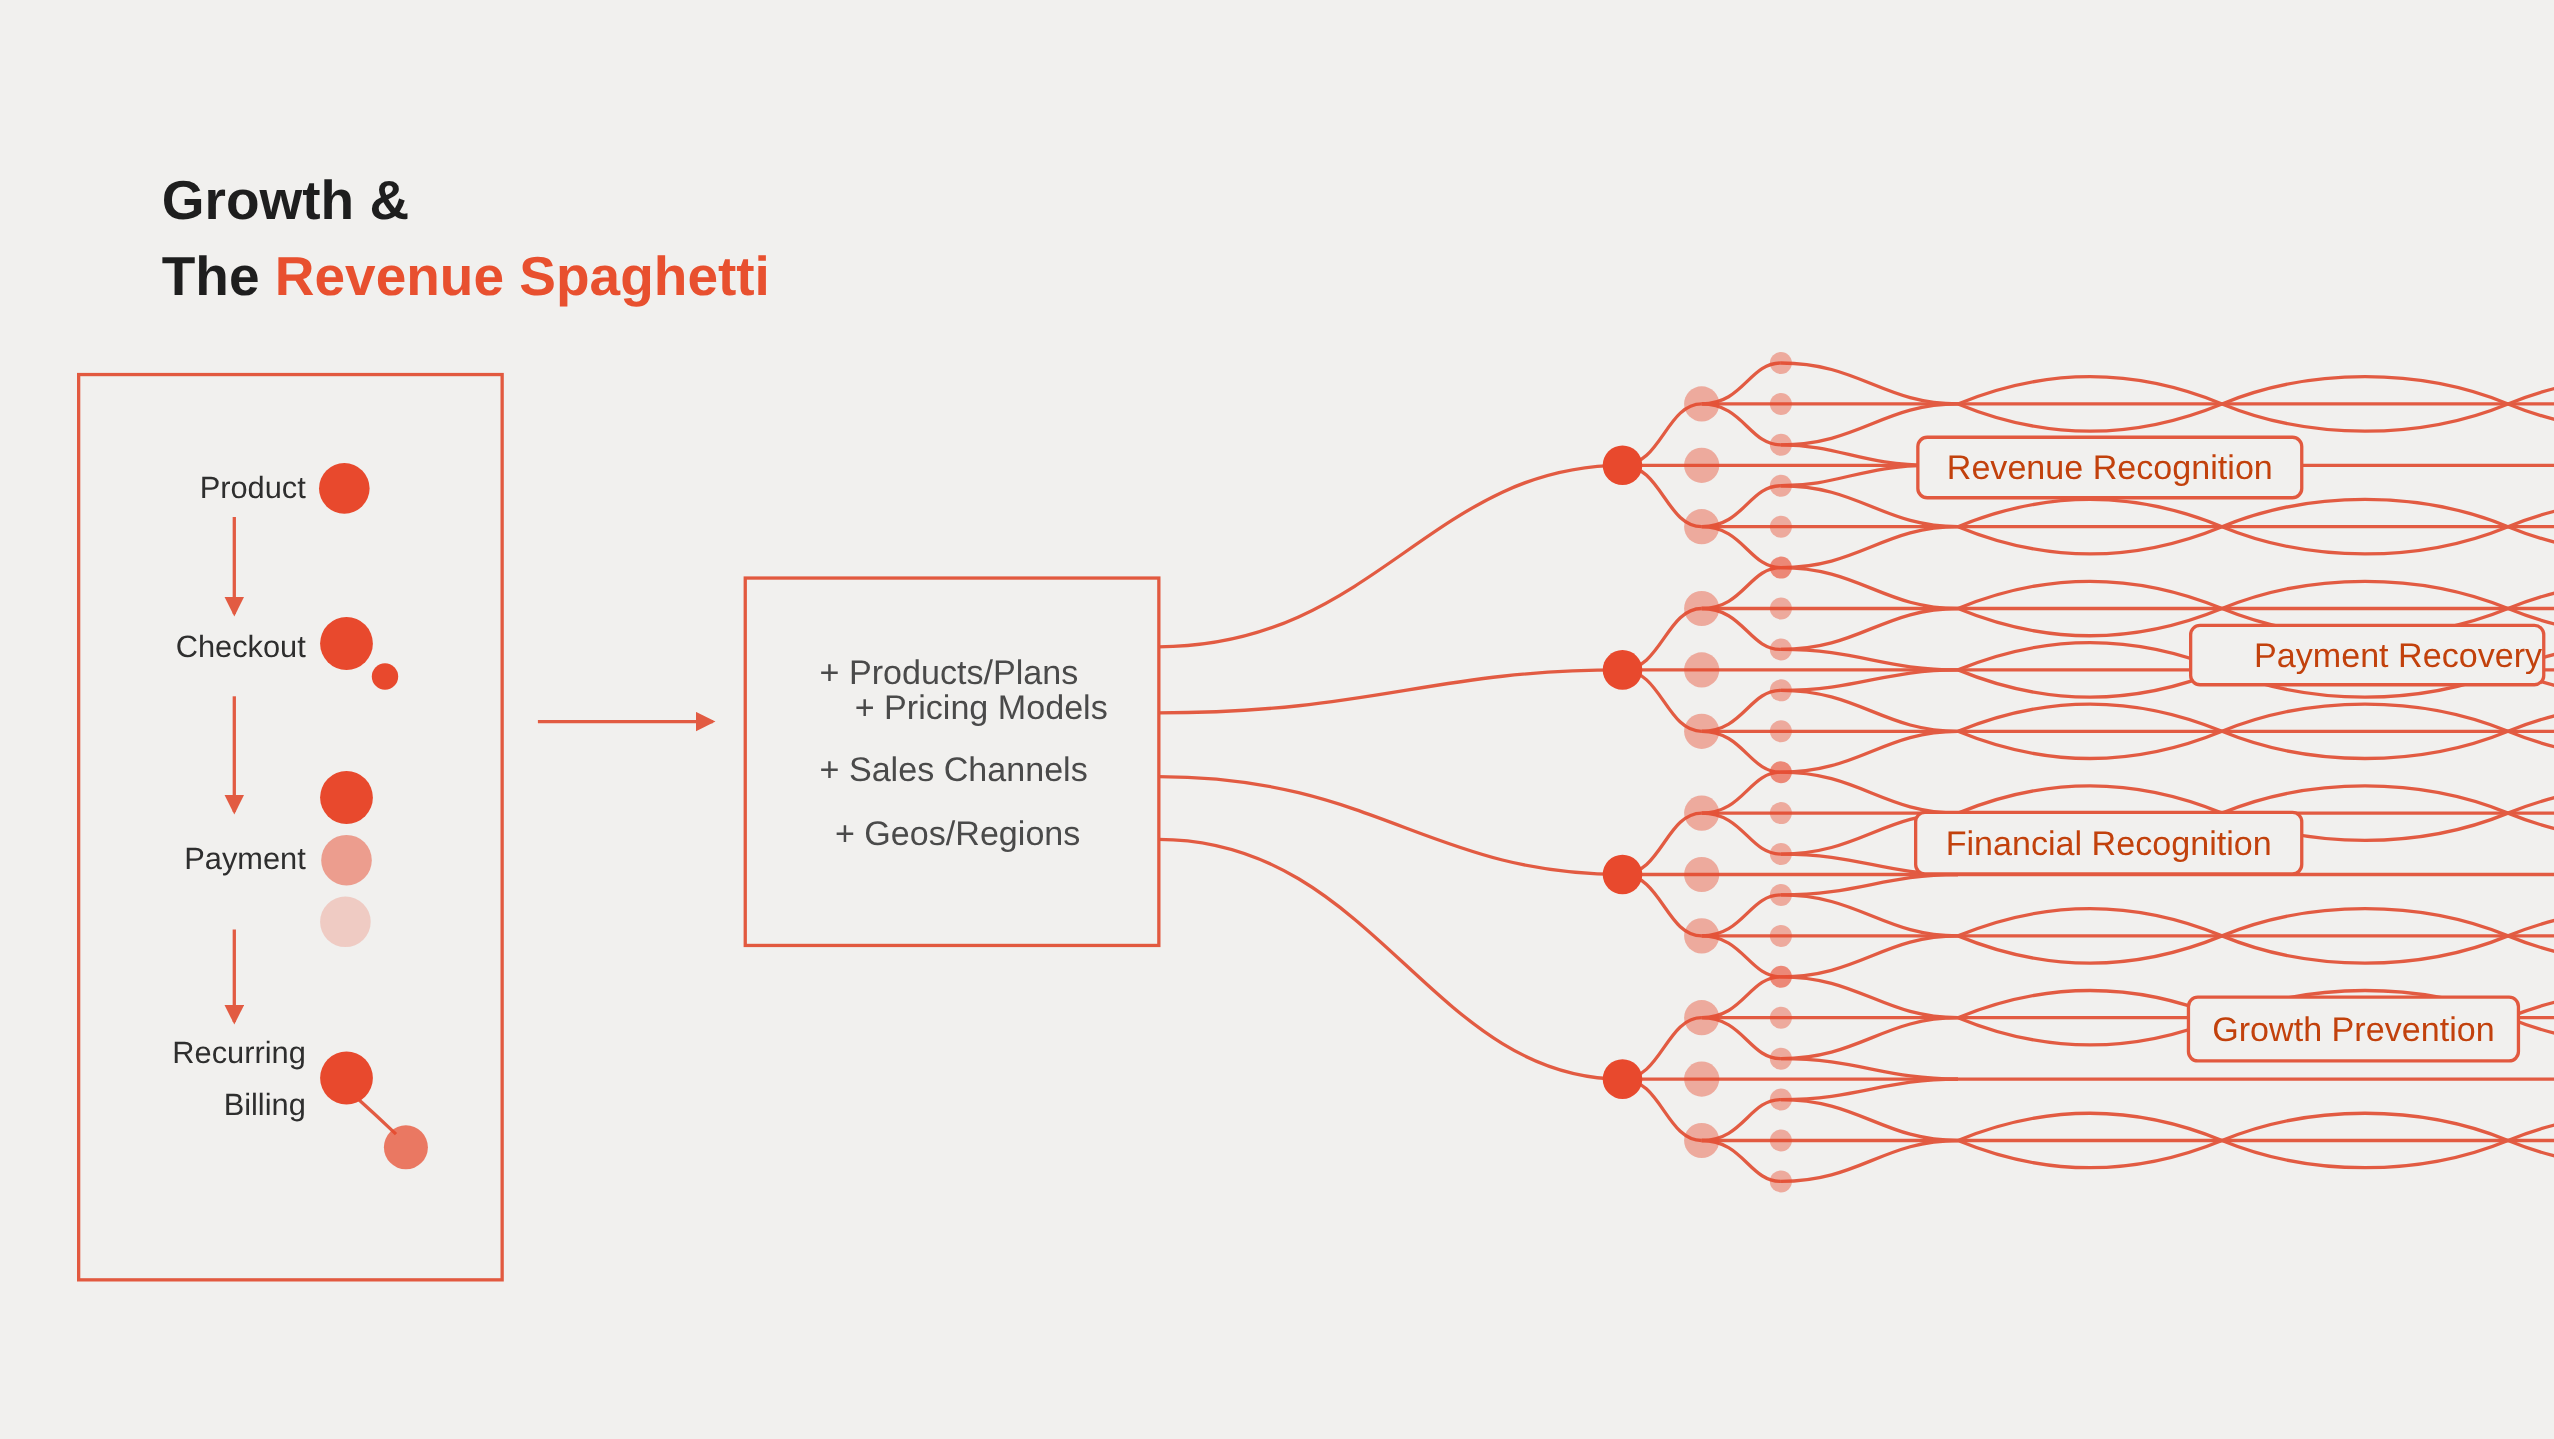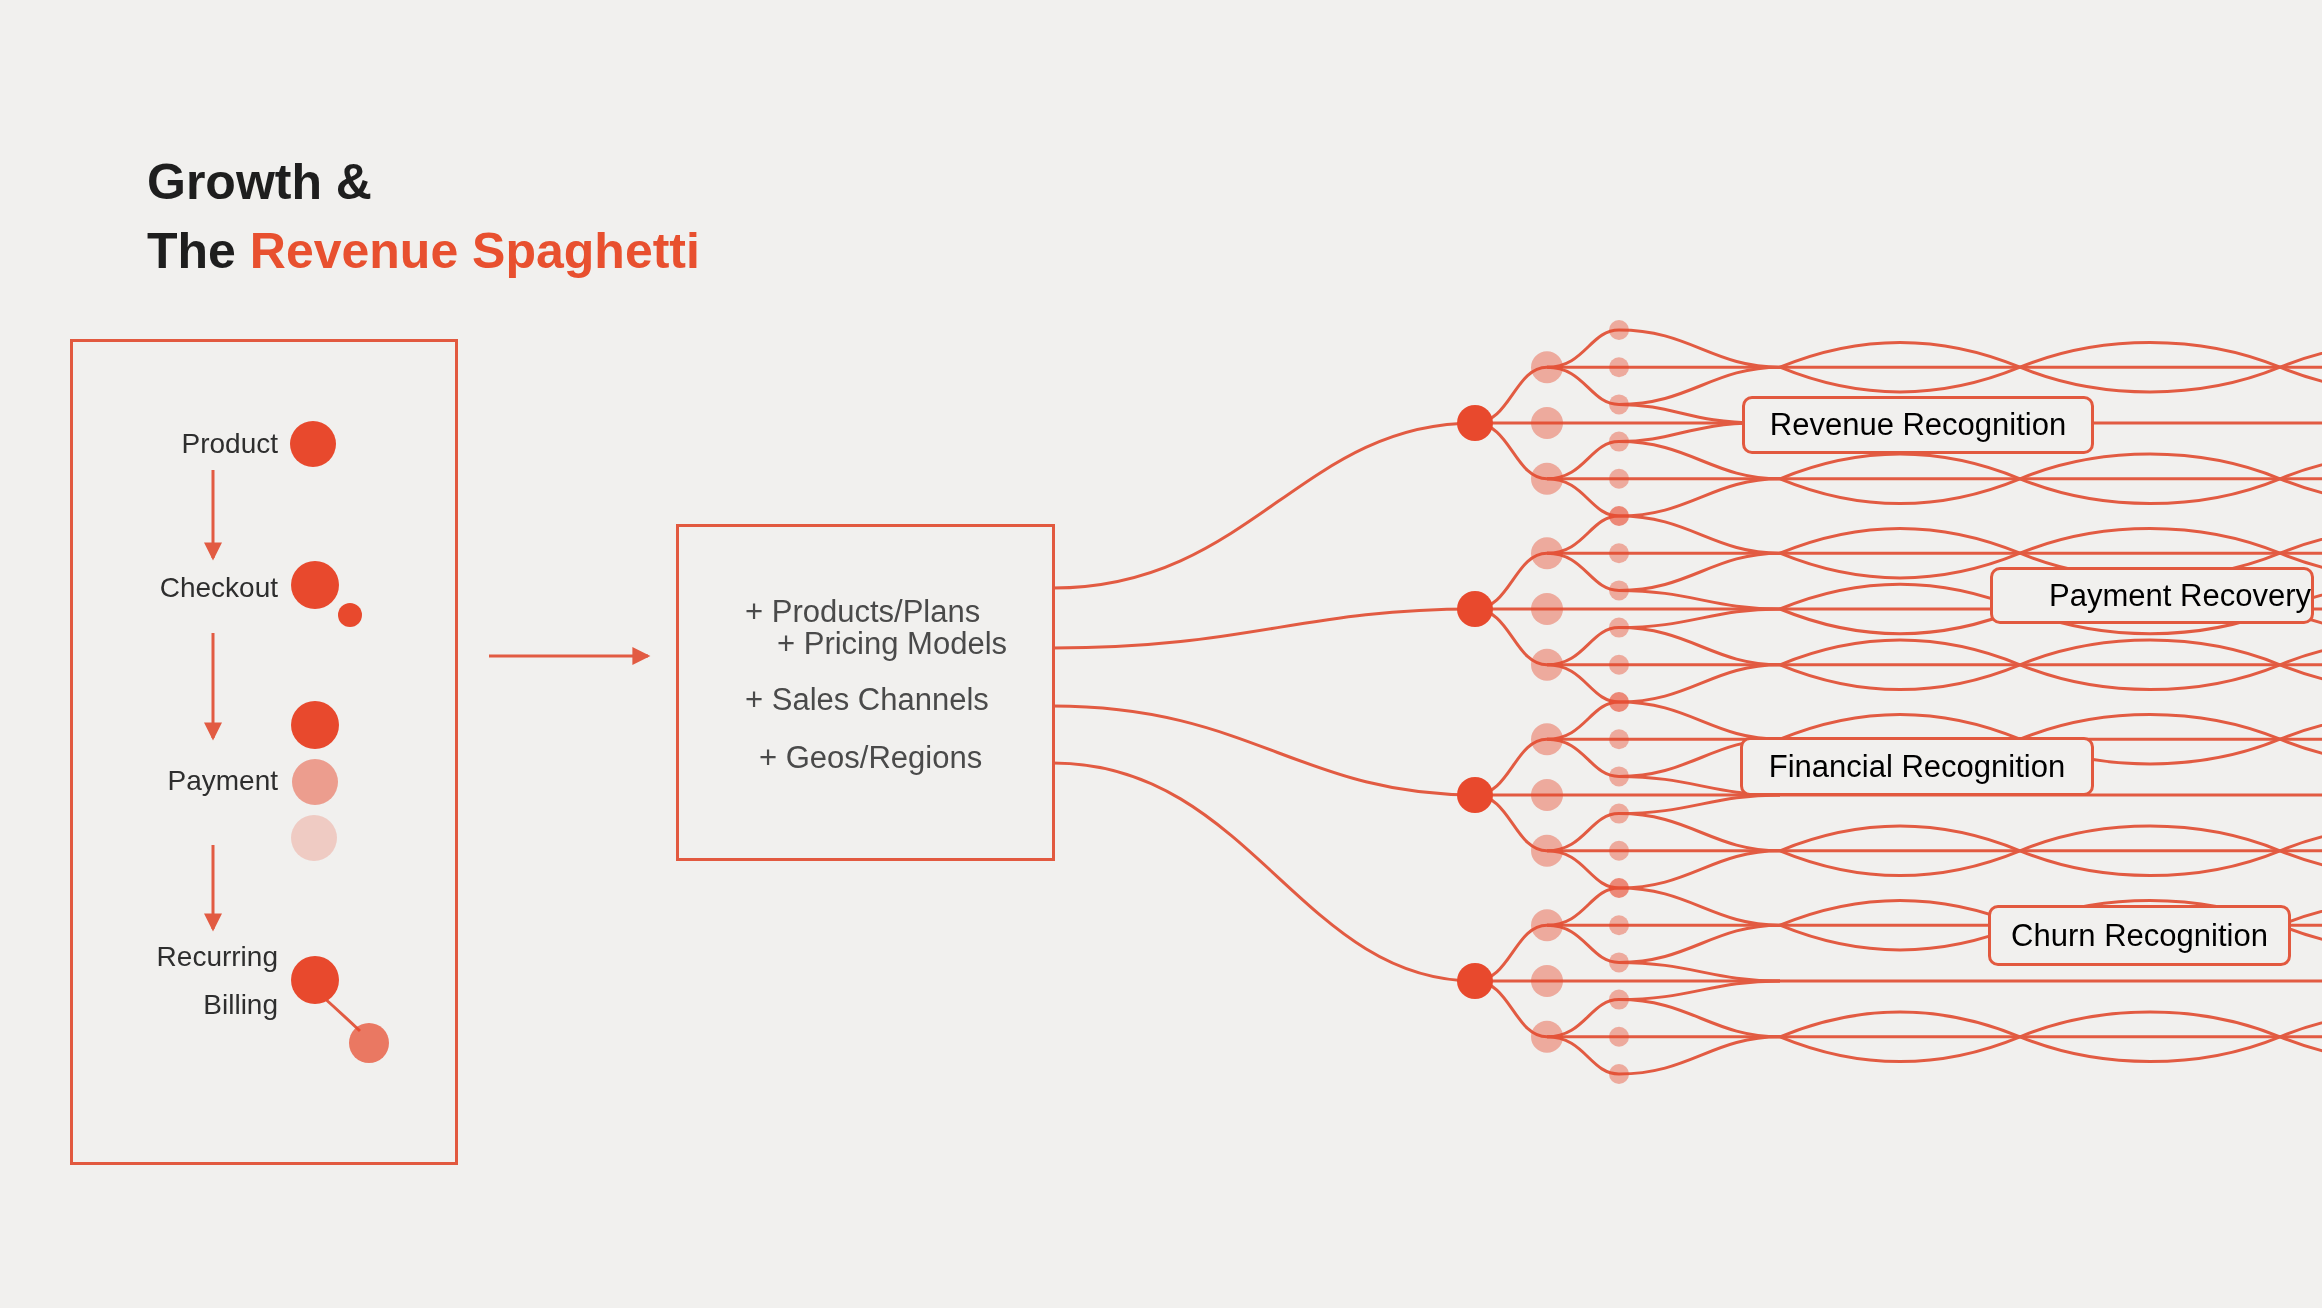--- a/index.html
+++ b/index.html
@@ -10,21 +10,21 @@
          font-weight:bold;color:#1E1E1E;white-space:nowrap;}
   .title .accent{color:#E8502F;}
   .outline-box{position:absolute;border:3px solid #E2593F;background:transparent;z-index:2;}
   #funnel-box{left:70px;top:339px;width:382px;height:820px;}
   #factors-box{left:676px;top:524px;width:373px;height:331px;}
   .funnel-label{position:absolute;left:80px;width:198px;text-align:right;z-index:3;
                 font-size:28px;line-height:48px;color:#2E2E2E;}
   .factor-item{position:absolute;left:745px;z-index:3;font-size:31px;line-height:48px;color:#4A4A4A;white-space:nowrap;}
   .outcome-label{position:absolute;z-index:4;display:flex;align-items:center;justify-content:center;
                  background:#F1F0EE;border:3px solid #E2593F;border-radius:10px;
-                 font-size:31px;color:#000000;white-space:nowrap;}
+                 font-size:31px;color:#c2410c;white-space:nowrap;}
 </style>
 </head>
 <body>
 
 <div id="canvas">
 
   <svg id="spaghetti-svg" width="2322" height="1308" viewBox="0 0 2322 1308">
       <defs>
         <marker id="ah" markerWidth="7" markerHeight="7" refX="5.2" refY="3" orient="auto" markerUnits="strokeWidth">
           <path d="M0,0 L6,3 L0,6 Z" fill="#E25B42"></path>
@@ -174,16 +174,16 @@
   <div class="outcome-label" style="left:1742px;top:396px;width:346px;height:52px;">
       <span>Revenue Recognition</span>
     </div>
   <div class="outcome-label" style="left:1990px;top:567px;width:318px;height:51px;justify-content:flex-end;">
       <span>Payment Recovery</span>
     </div>
   <div class="outcome-label" style="left:1740px;top:737px;width:348px;height:53px;">
       <span>Financial Recognition</span>
     </div>
   <div class="outcome-label" style="left:1988px;top:905px;width:297px;height:55px;">
-      <span>Churn Recognition</span>
+      <span>Growth Prevention</span>
     </div>
 
 </div>
 
 </body></html>

